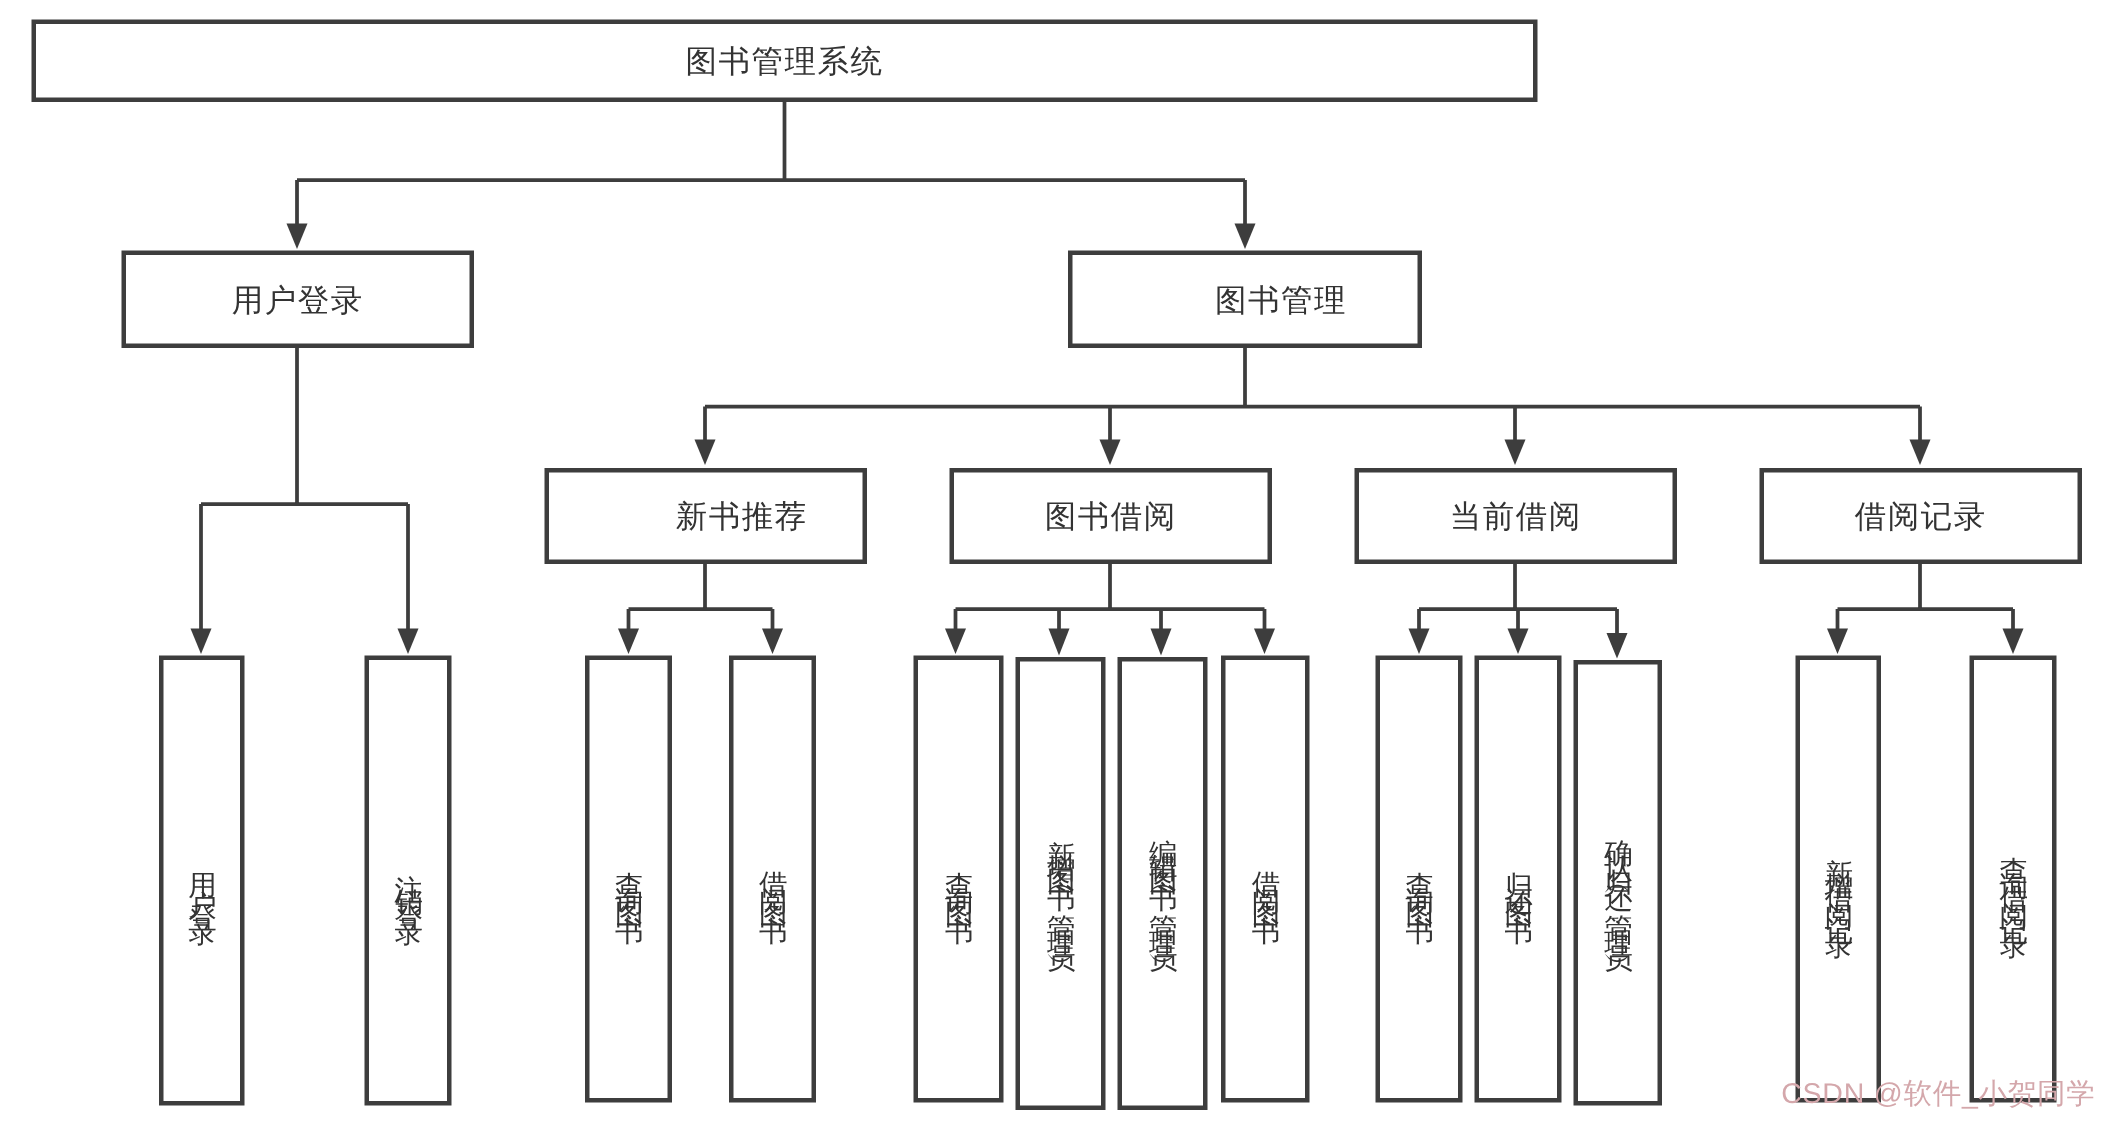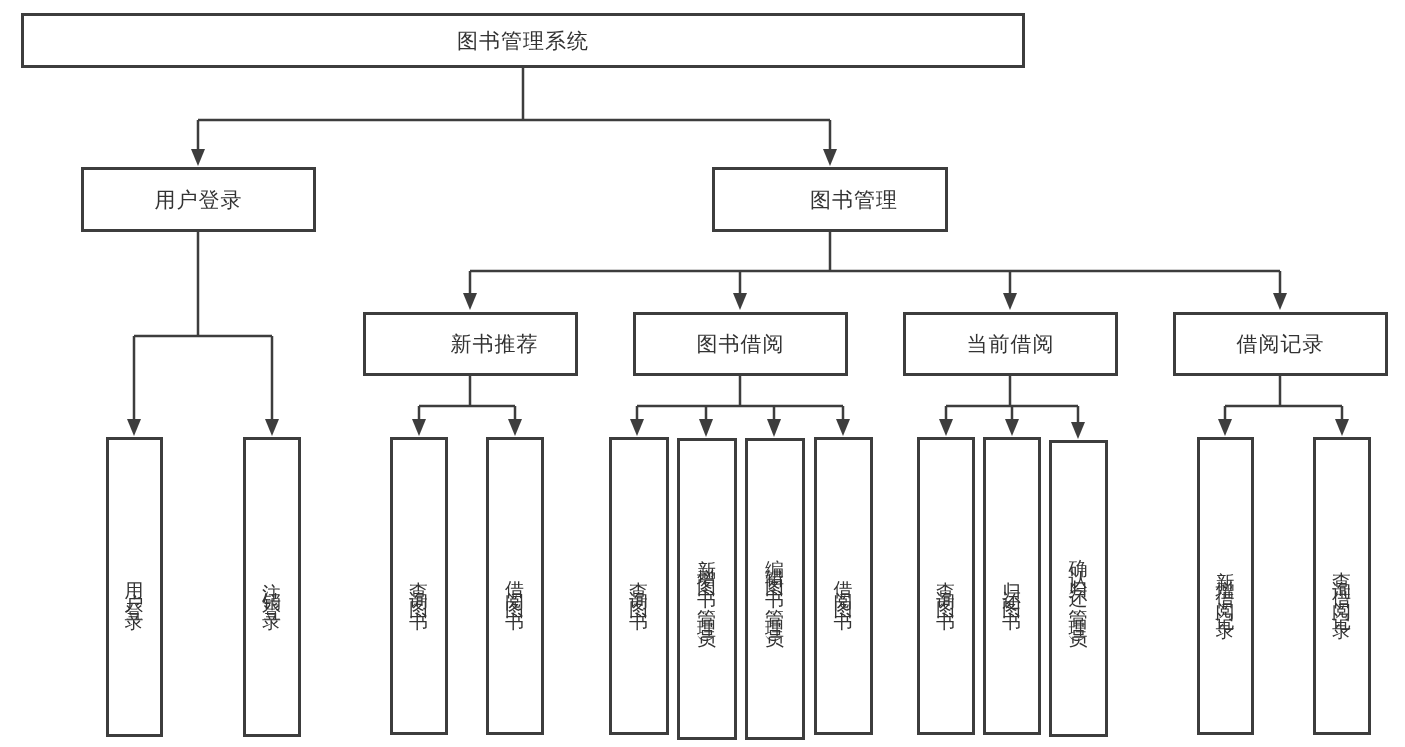--- a/index.html
+++ b/index.html
@@ -150,14 +150,15 @@
     <span class="vlabel">确认归还（管理员）</span>
   </div>
 
   <div class="box" style="left:1197px; top:437px; width:57px; height:298px;">
     <span class="vlabel">新增借阅记录</span>
   </div>
   <div class="box" style="left:1313px; top:437px; width:58px; height:298px;">
     <span class="vlabel">查询借阅记录</span>
   </div>
 
+  <div class="watermark">CSDN @软件_小贺同学</div>
 
 </div>
 
 </body></html>

